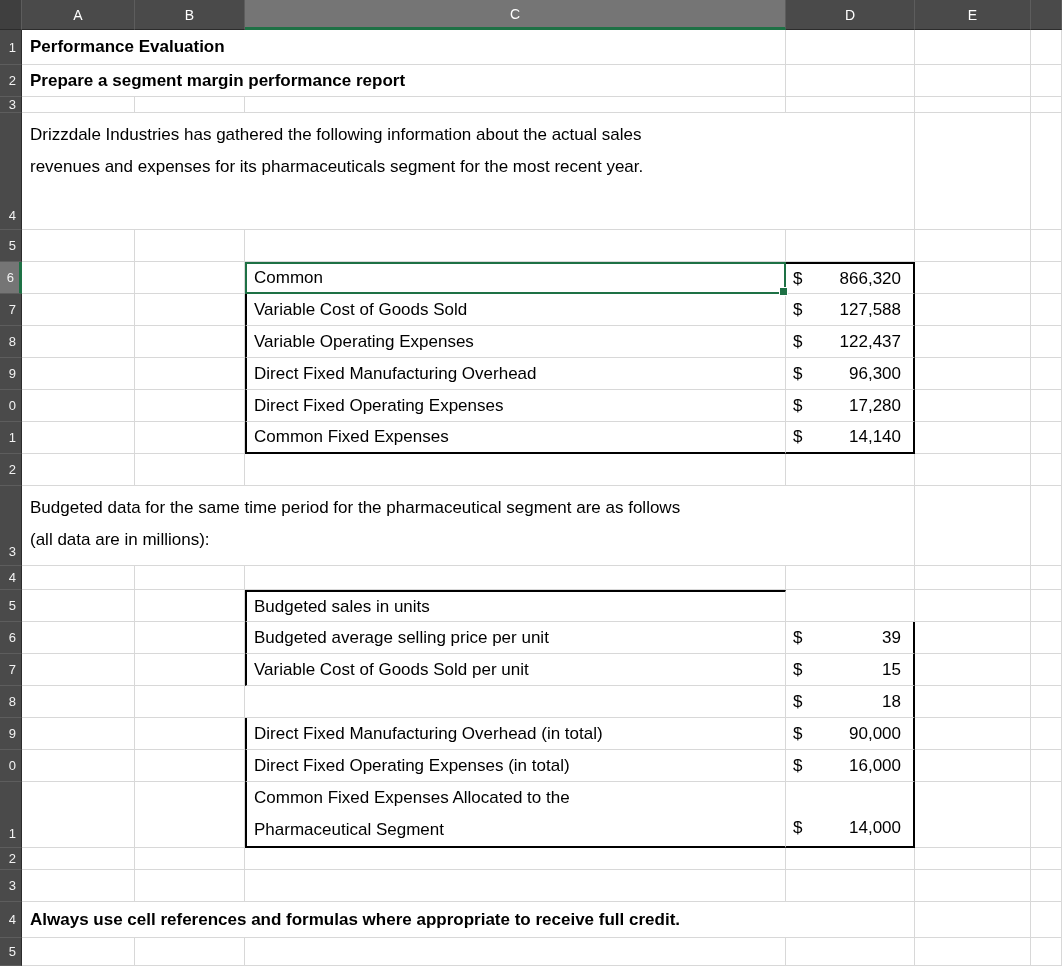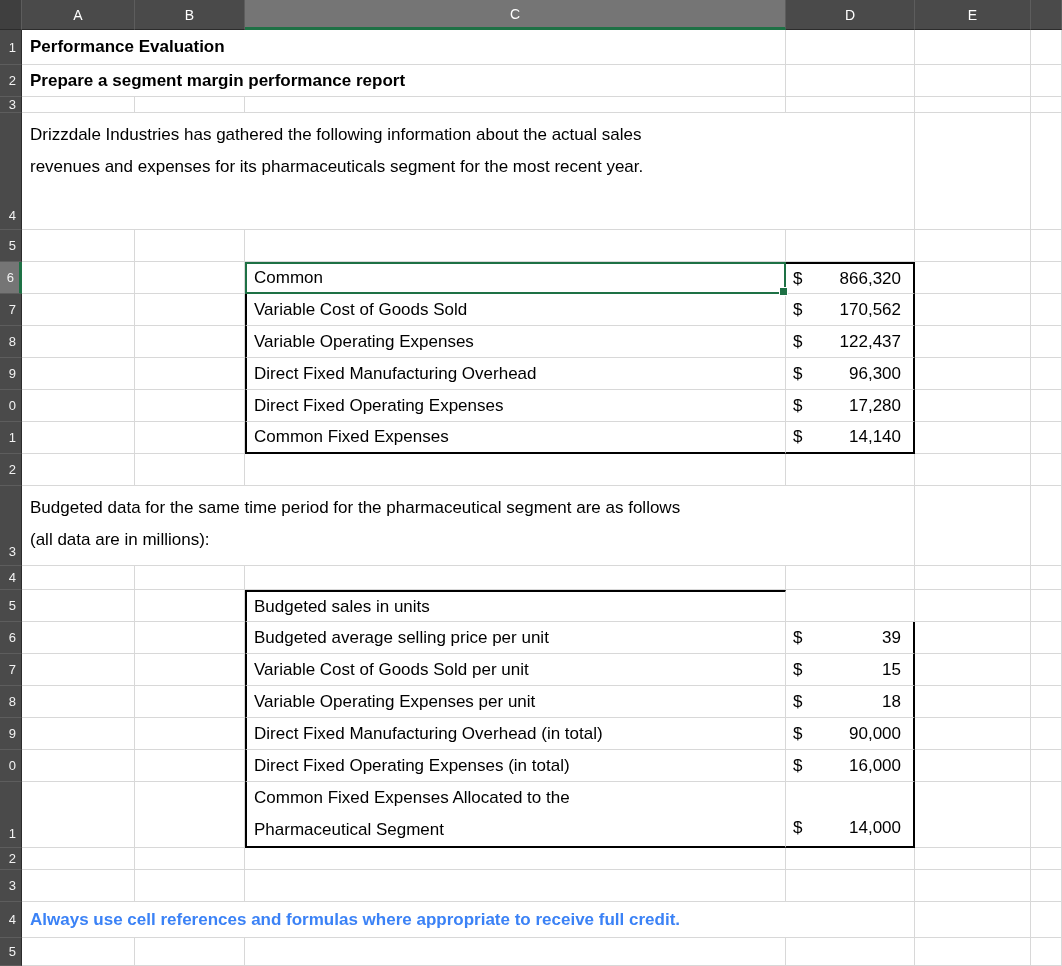--- a/index.html
+++ b/index.html
@@ -34,21 +34,21 @@
   
   .ovr{
     position:relative;z-index:1;background:#fff;
     border-right:1px solid #d8d8d8;border-bottom:1px solid #d8d8d8;
     display:flex;align-items:center;
     padding-left:8px;box-sizing:border-box;
     font-size:17px;
   }
   .b{font-weight:700;}
   .para{white-space:pre-line;align-items:flex-start;padding-top:6px;line-height:32px;}
-  .note-blue{color:#3b82f6;}
+  .note-blue{color:#000000;}
   .blk-label{
     position:relative;z-index:1;background:#fff;
     display:flex;align-items:center;
     padding-left:7px;box-sizing:border-box;
     font-size:17px;
     border-left:2px solid #000;
     border-right:1px solid #d8d8d8;
     border-bottom:1px solid #d8d8d8;
   }
   .blk-value{
@@ -273,21 +273,21 @@
   <div class="blk-label" style="grid-area:10/4/11/5">Direct Fixed Manufacturing Overhead</div>
   <div class="blk-label" style="grid-area:11/4/12/5">Direct Fixed Operating Expenses</div>
   <div class="blk-label bot2" style="grid-area:12/4/13/5">Common Fixed Expenses</div>
 
   <div class="blk-value top2" style="grid-area:7/5/8/6">
     <span>$</span>
     <span>866,320</span>
   </div>
   <div class="blk-value" style="grid-area:8/5/9/6">
     <span>$</span>
-    <span>170,562</span>
+    <span>127,588</span>
   </div>
   <div class="blk-value" style="grid-area:9/5/10/6">
     <span>$</span>
     <span>122,437</span>
   </div>
   <div class="blk-value" style="grid-area:10/5/11/6">
     <span>$</span>
     <span>96,300</span>
   </div>
   <div class="blk-value" style="grid-area:11/5/12/6">
@@ -298,21 +298,20 @@
     <span>$</span>
     <span>14,140</span>
   </div>
 
   <div class="ovr para" style="grid-area:14/2/15/6">Budgeted data for the same time period for the pharmaceutical segment are as follows
 (all data are in millions):</div>
 
   <div class="blk-label top2" style="grid-area:16/4/17/5">Budgeted sales in units</div>
   <div class="blk-label" style="grid-area:18/4/19/5">Variable Cost of Goods Sold per unit</div>
   <div class="blk-label" style="grid-area:17/4/18/5">Budgeted average selling price per unit</div>
-  <div class="blk-label" style="grid-area:19/4/20/5">Variable Operating Expenses per unit</div>
   <div class="blk-label" style="grid-area:20/4/21/5">Direct Fixed Manufacturing Overhead (in total)</div>
   <div class="blk-label" style="grid-area:21/4/22/5">Direct Fixed Operating Expenses (in total)</div>
   <div class="blk-label bot2 lbl-2line" style="grid-area:22/4/23/5">Common Fixed Expenses Allocated to the
 Pharmaceutical Segment</div>
 
   <div class="blk-value" style="grid-area:17/5/18/6">
     <span>$</span>
     <span>39</span>
   </div>
   <div class="blk-value" style="grid-area:18/5/19/6">

